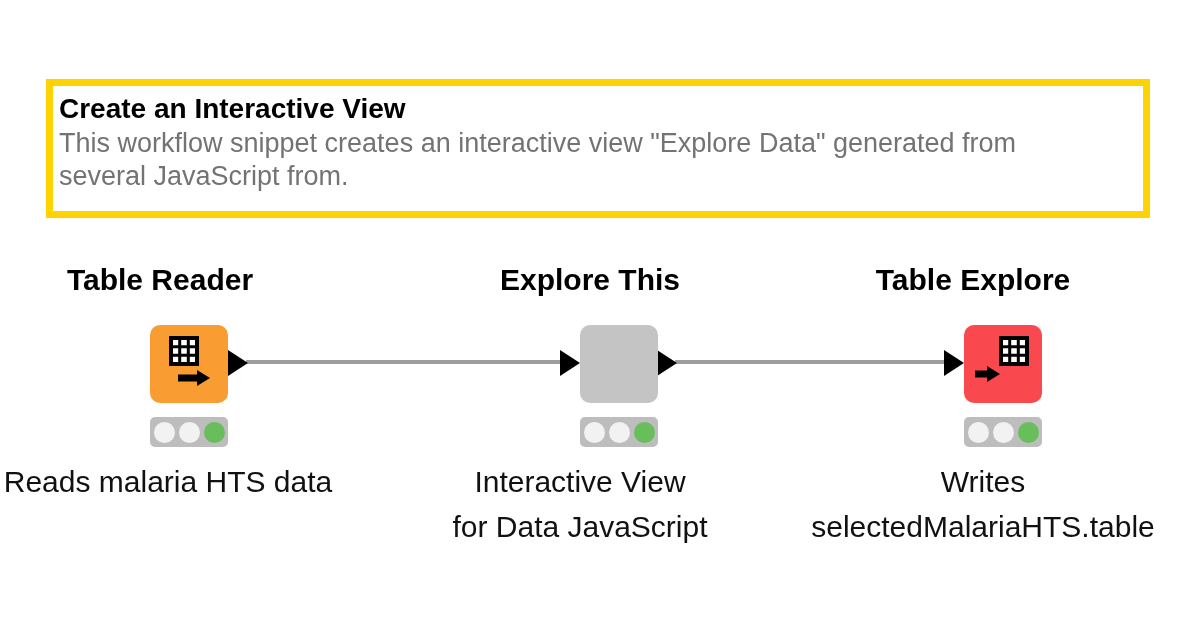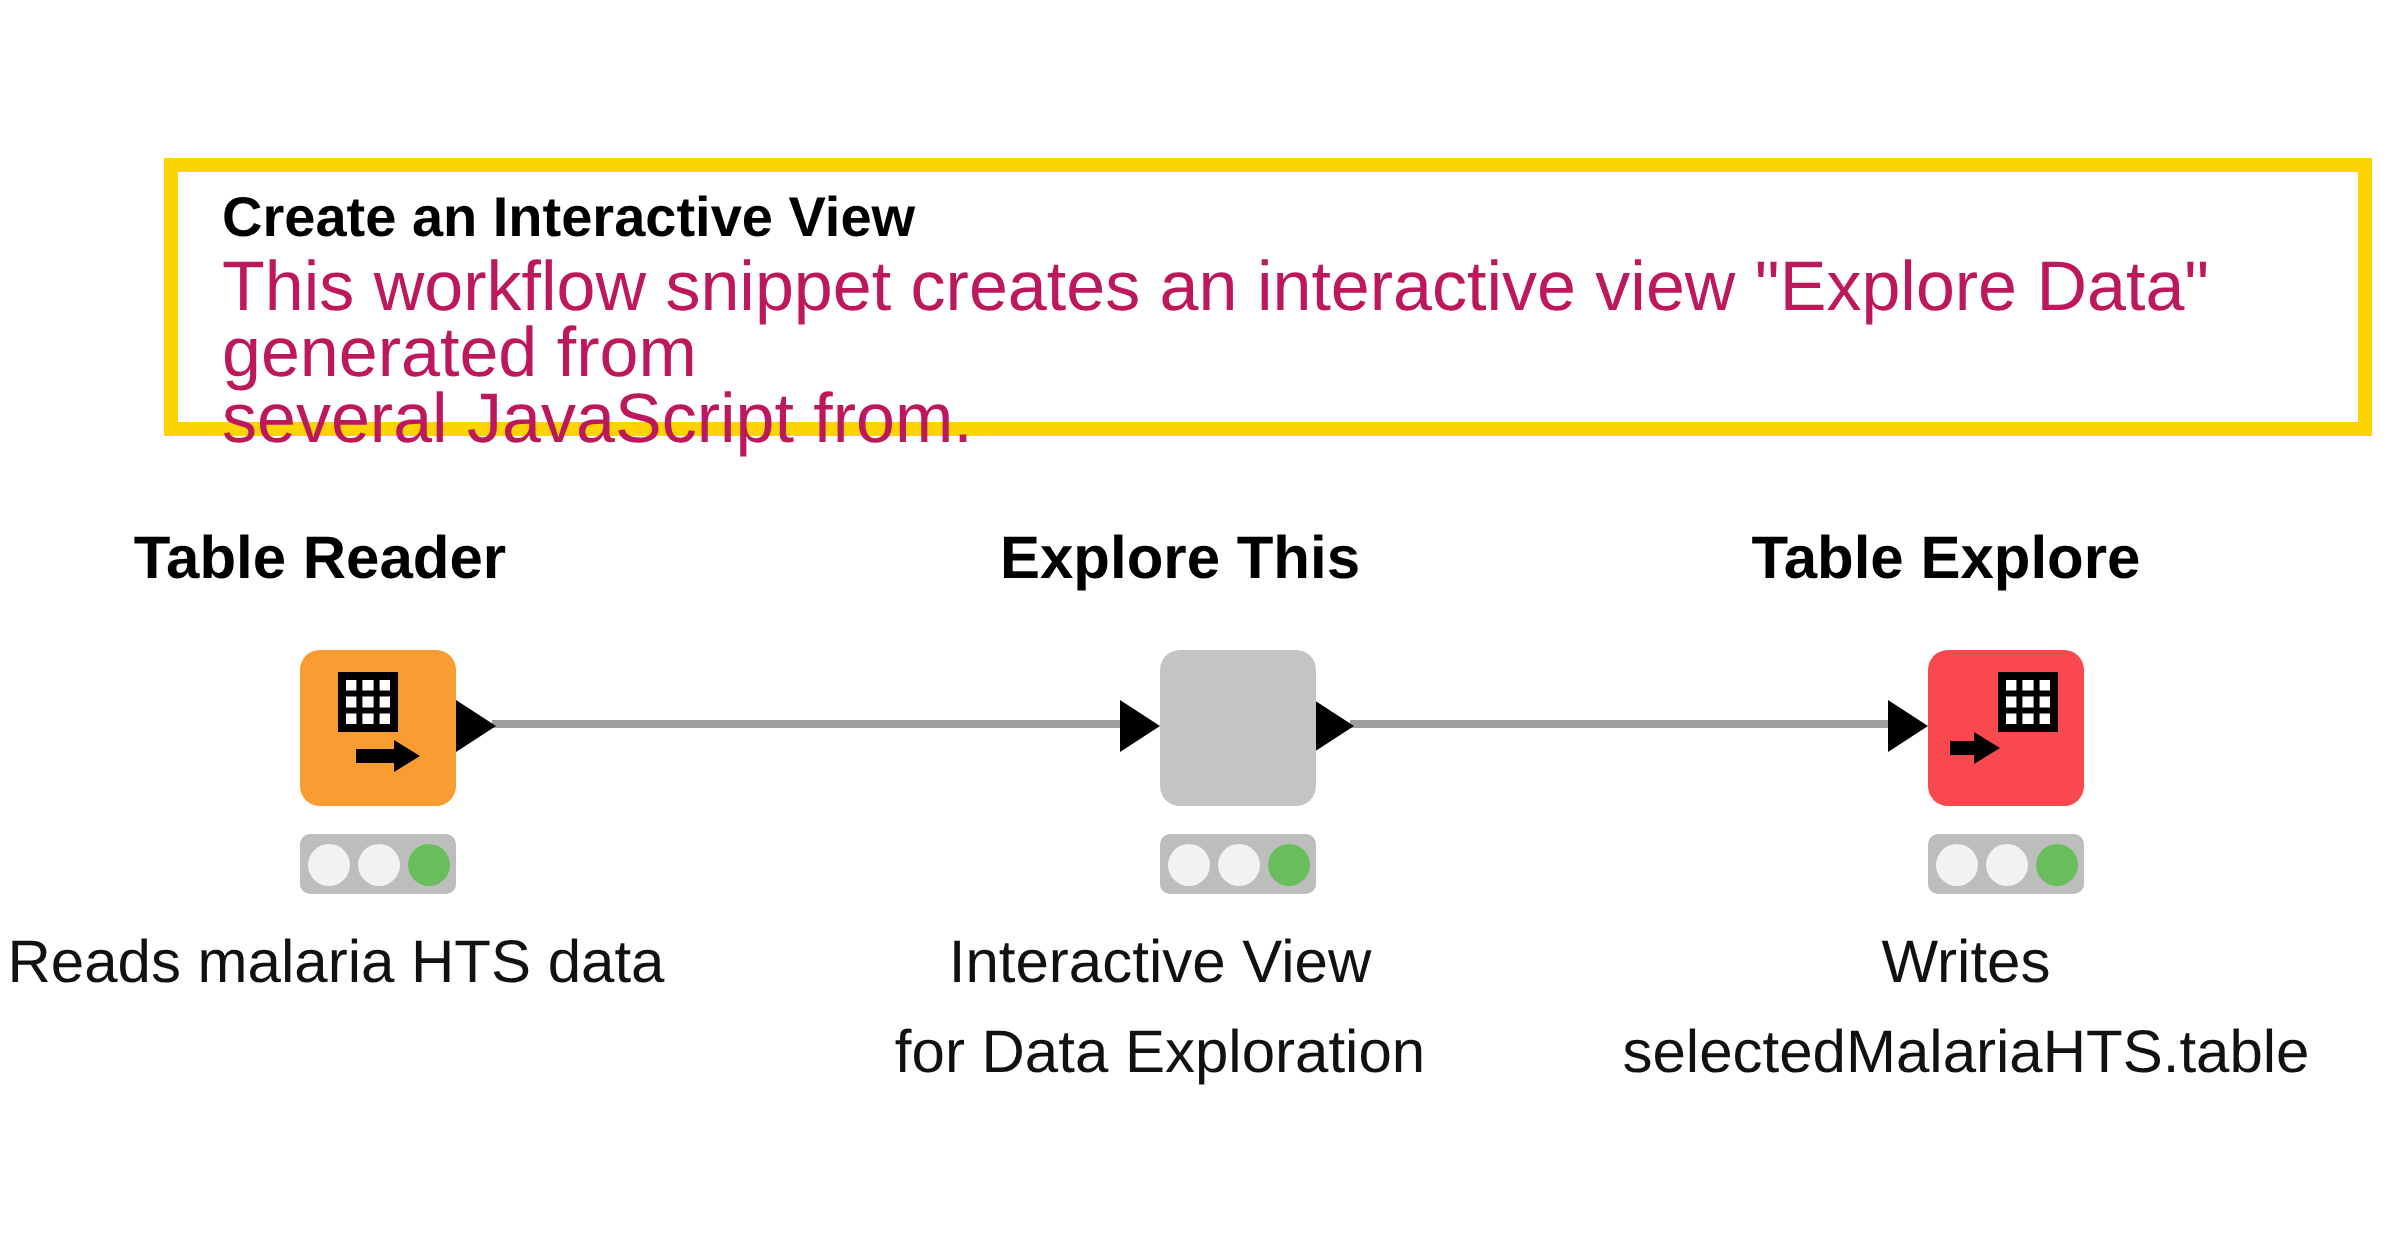--- a/index.html
+++ b/index.html
@@ -11,32 +11,31 @@
     overflow: hidden;
   }
 
   
   .annotation {
     position: absolute;
     left: 46px; top: 79px;
     width: 1104px; height: 139px;
     border: 7px solid #FDD301;
     background: #ffffff;
-    padding: 5px 10px 0 22px;
-    margin-left: 36px;
+    padding: 5px 10px 0 6px;
   }
   .annotation-title {
     font-size: 28px;
     font-weight: bold;
     color: #000;
     line-height: 36px;
   }
   .annotation-line {
-    font-size: 35px;
-    color: #be185d;
+    font-size: 27px;
+    color: #737373;
     line-height: 33px;
   }
 
   
   .node-body {
     position: absolute;
     top: 325px;
     width: 78px; height: 78px;
     border-radius: 10px;
   }
@@ -175,18 +174,18 @@
   <div class="light off"></div>
   <div class="light off"></div>
   <div class="light green"></div>
 </div>
 
 <div class="node-caption" id="caption-reader">
   <div>Reads malaria HTS data</div>
 </div>
 <div class="node-caption" id="caption-explore">
   <div>Interactive View</div>
-  <div>for Data Exploration</div>
+  <div>for Data JavaScript</div>
 </div>
 <div class="node-caption" id="caption-writer">
   <div>Writes</div>
   <div>selectedMalariaHTS.table</div>
 </div>
 
 </body></html>

